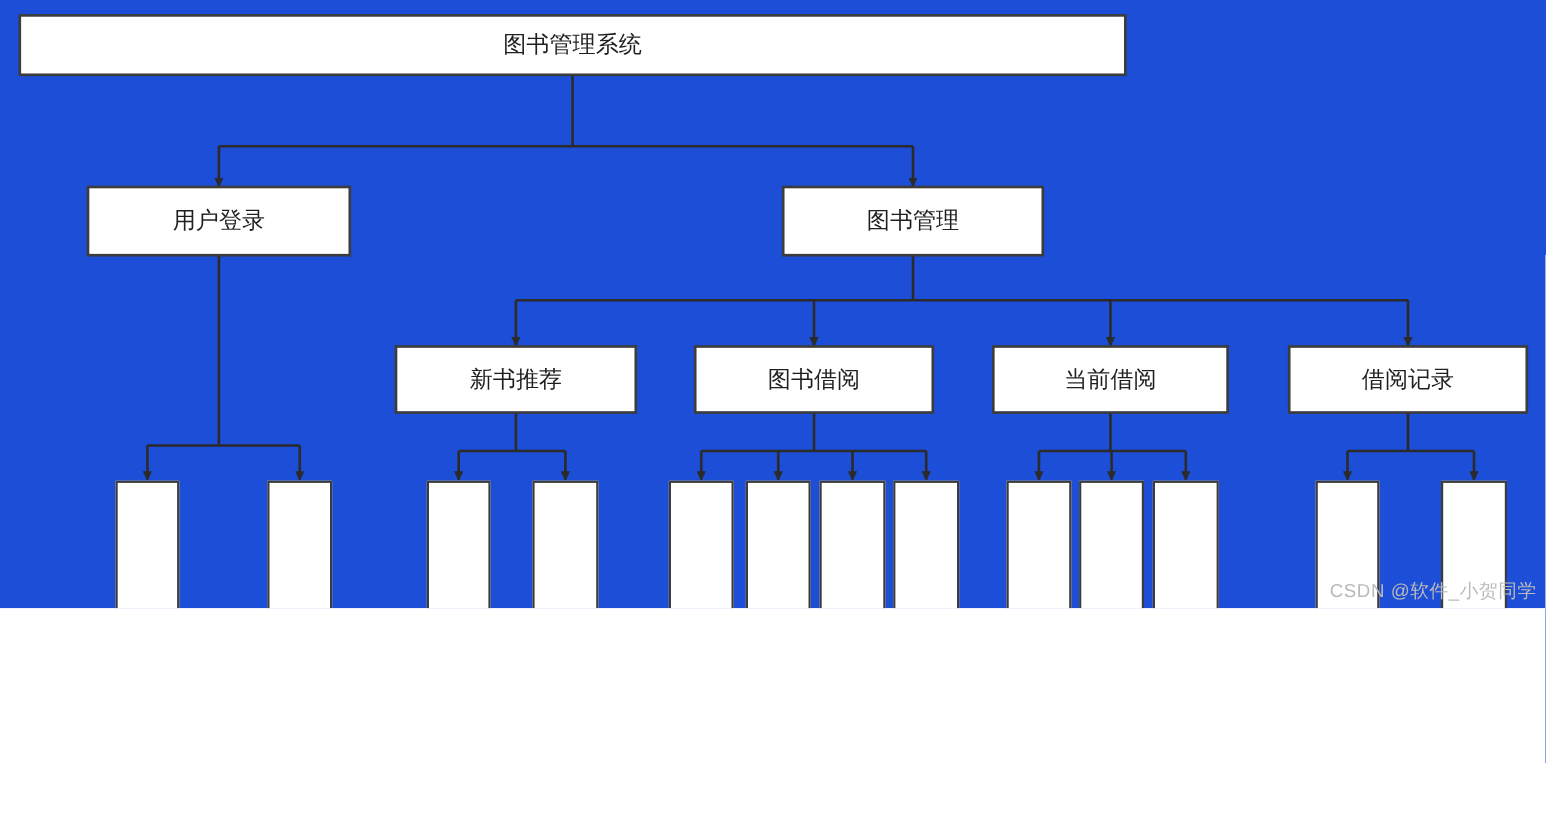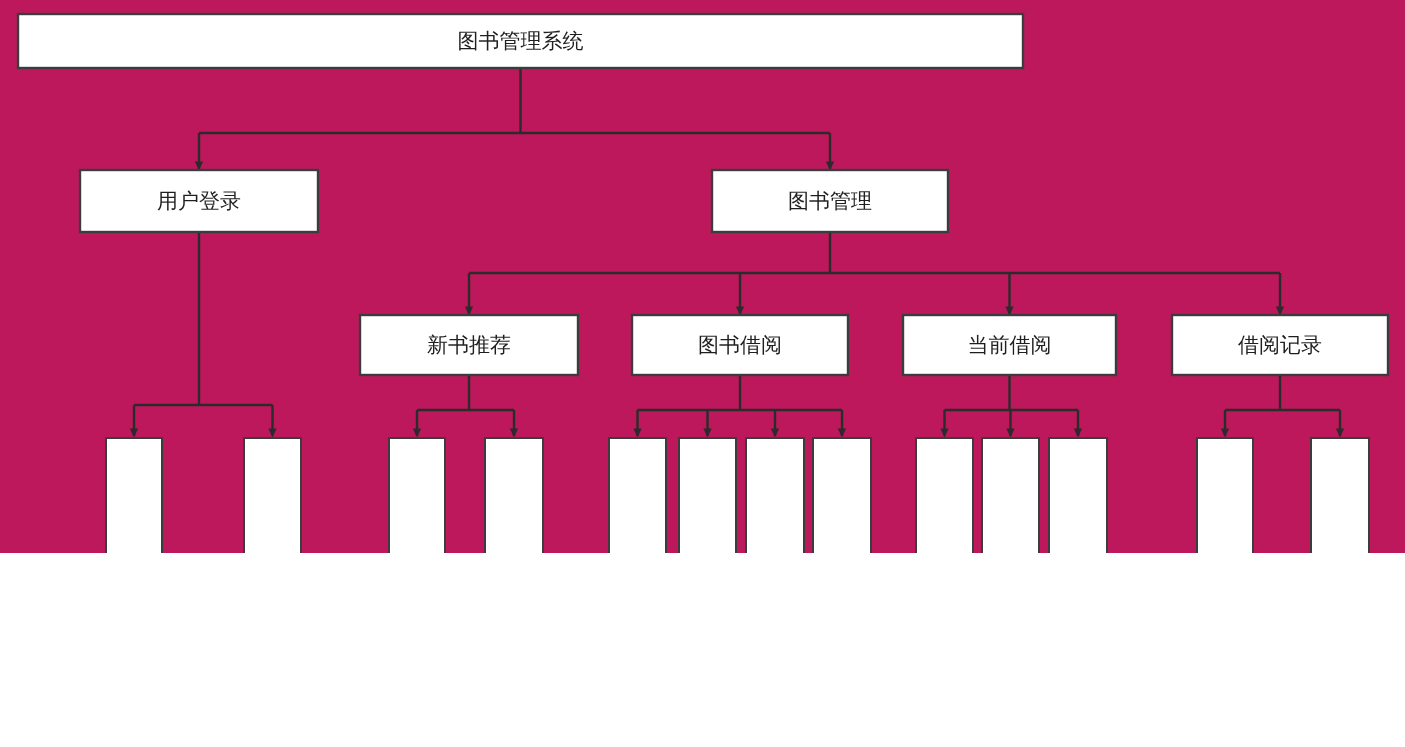--- a/index.html
+++ b/index.html
@@ -8,21 +8,21 @@
     padding: 0;
     background: #ffffff;
   }
   body {
     font-family: "Liberation Sans", "DejaVu Sans", sans-serif;
   }
   #canvas {
     position: relative;
     width: 1405px;
     height: 553px;
-    background: #be185d;
+    background: #1d4ed8;
     overflow: hidden;
   }
   svg#diagram {
     position: absolute;
     left: 0;
     top: 0;
     width: 1405px;
     height: 747px;
   }
   .node-rect {
@@ -190,13 +190,14 @@
         <span class="leaf-text">确认归还（管理员）</span>
       </div>
       <div class="leaf-box" style="left: 1196px; top: 437px; width: 58px; height: 298px;">
         <span class="leaf-text">新增借阅记录</span>
       </div>
       <div class="leaf-box" style="left: 1310px; top: 437px; width: 60px; height: 298px;">
         <span class="leaf-text">查询借阅记录</span>
       </div>
     </div>
 
+  <div class="watermark">CSDN @软件_小贺同学</div>
 </div>
 
 </body></html>

